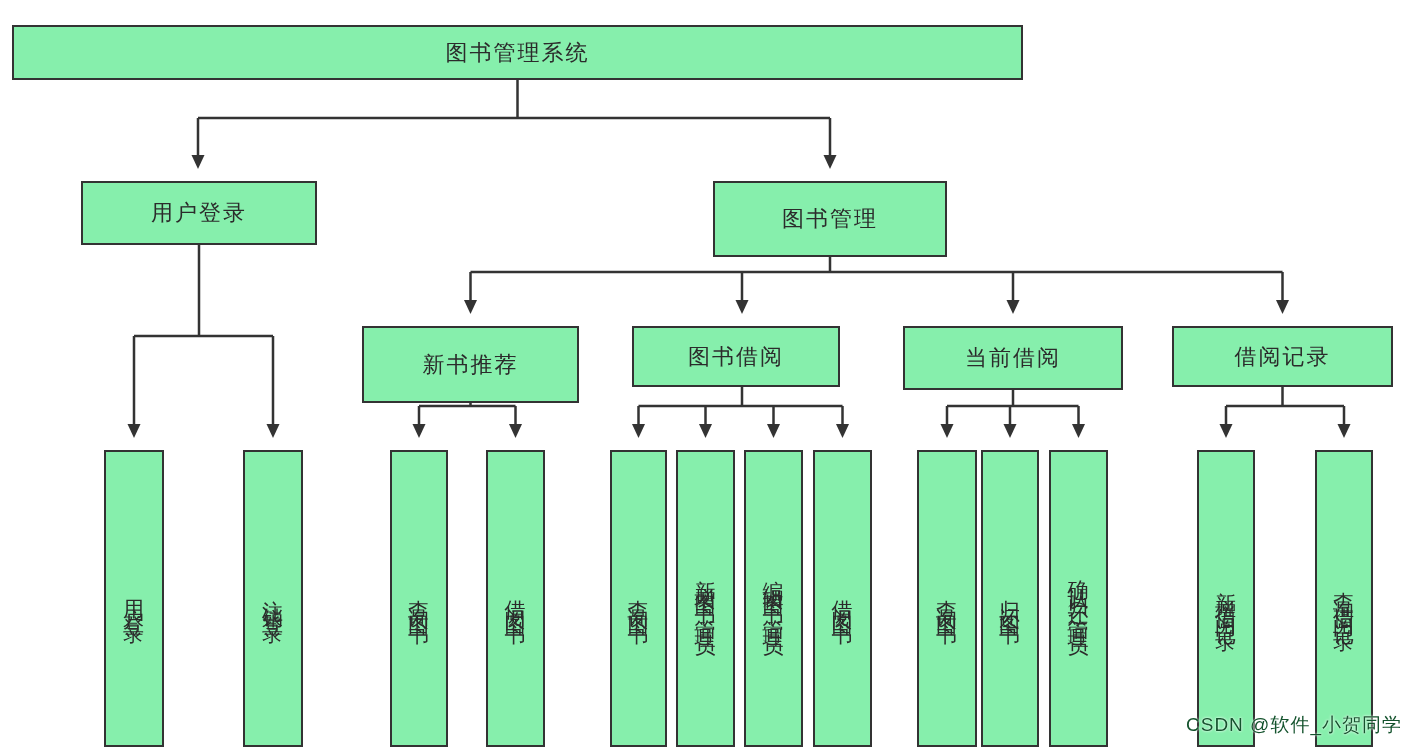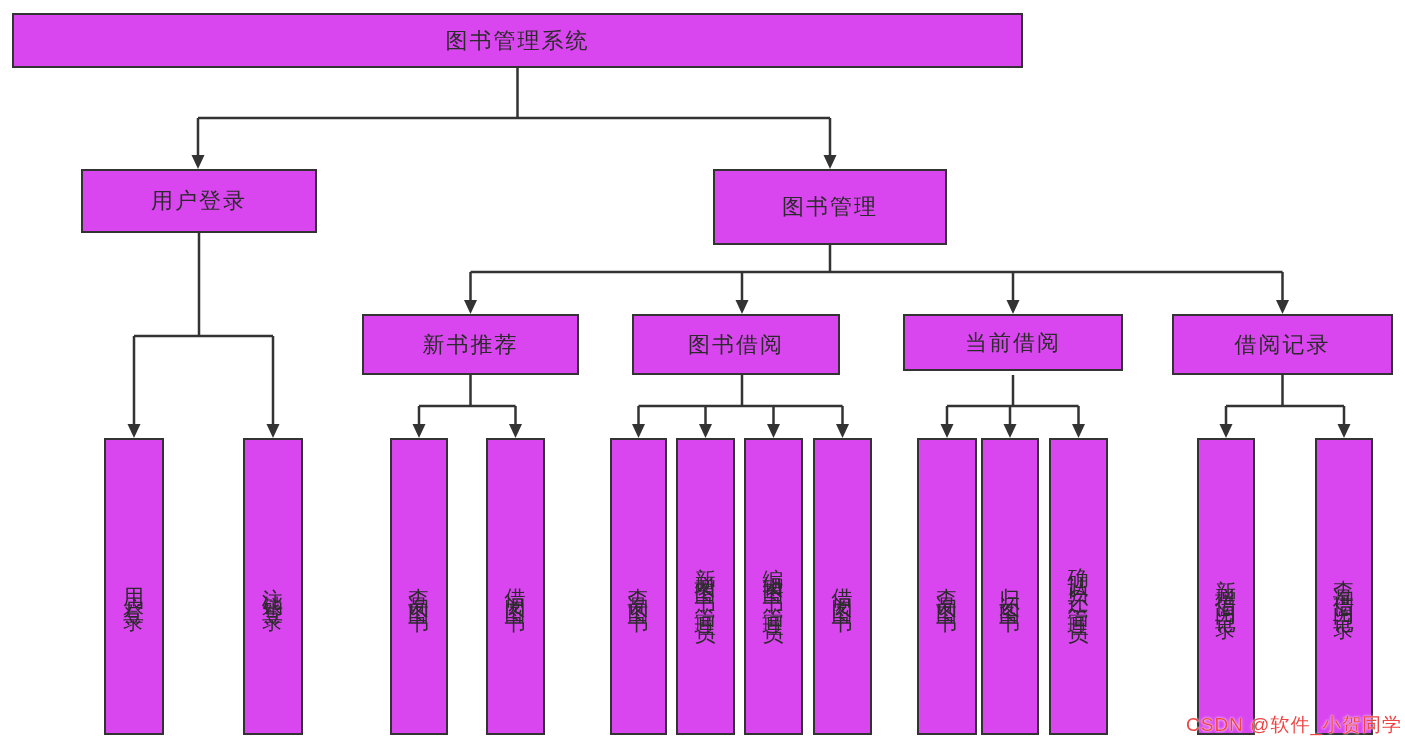--- a/index.html
+++ b/index.html
@@ -7,33 +7,34 @@
     position:relative; width:1405px; height:747px;
     background:#ffffff; overflow:hidden;
     font-family:"Liberation Sans","DejaVu Sans",sans-serif;
     color:#2b2b2b;
   }
   .connectors { position:absolute; left:0; top:0; width:1405px; height:747px; z-index:1; }
   .connectors path.ln { stroke:#333333; stroke-width:2.5; fill:none; }
   .connectors path.ah { fill:#333333; stroke:none; }
   .box {
     position:absolute; box-sizing:border-box;
-    background:#d946ef; border:2.5px solid #333333;
+    background:#86efac; border:2.5px solid #333333;
     display:flex; align-items:center; justify-content:center;
     font-size:22px; letter-spacing:2px; z-index:2;
     white-space:nowrap;
+    margin-top:12px;
   }
   .leaf {
     writing-mode:vertical-rl; text-orientation:mixed;
     font-size:21px; letter-spacing:8px; line-height:1;
     white-space:normal;
   }
   .watermark {
     position:absolute; left:1186px; top:712px; z-index:5;
-    font-size:19px; letter-spacing:1px; color:#ef4444;
+    font-size:19px; letter-spacing:1px; color:#14532d;
     text-shadow:0 0 3px rgba(255,255,255,0.95), 0 0 1px rgba(255,255,255,0.9);
     white-space:nowrap;
   }
 </style>
 </head>
 <body>
 
 <div class="canvas">
 
   <svg class="connectors" viewBox="0 0 1405 747" xmlns="http://www.w3.org/2000/svg">
@@ -70,23 +71,23 @@
     <path class="ln" d="M1282.5 375 V406 M1226 406 H1344 M1226 406 V425 M1344 406 V425"></path>
     <path class="ah" d="M1219.5 424 h13 L1226 438 z"></path>
     <path class="ah" d="M1337.5 424 h13 L1344 438 z"></path>
   </svg>
 
   <div class="box" style="left:12px; top:13px; width:1011px; height:55px;">图书管理系统</div>
 
   <div class="box" style="left:81px; top:169px; width:236px; height:64px;">用户登录</div>
   <div class="box" style="left:713px; top:169px; width:234px; height:76px;">图书管理</div>
 
-  <div class="box" style="left:362px; top:314px; width:217px; height:61px;">新书推荐</div>
+  <div class="box" style="left:362px; top:314px; width:217px; height:77px;">新书推荐</div>
   <div class="box" style="left:632px; top:314px; width:208px; height:61px;">图书借阅</div>
-  <div class="box" style="left:903px; top:314px; width:220px; height:57px;">当前借阅</div>
+  <div class="box" style="left:903px; top:314px; width:220px; height:64px;">当前借阅</div>
   <div class="box" style="left:1172px; top:314px; width:221px; height:61px;">借阅记录</div>
 
   <div class="box leaf" style="left:104px; top:438px; width:60px; height:297px;">用户登录</div>
   <div class="box leaf" style="left:243px; top:438px; width:60px; height:297px;">注销登录</div>
 
   <div class="box leaf" style="left:390px; top:438px; width:58px; height:297px;">查询图书</div>
   <div class="box leaf" style="left:486px; top:438px; width:59px; height:297px;">借阅图书</div>
 
   <div class="box leaf" style="left:610px; top:438px; width:57px; height:297px;">查询图书</div>
   <div class="box leaf" style="left:676px; top:438px; width:59px; height:297px;">新增图书（管理员）</div>

